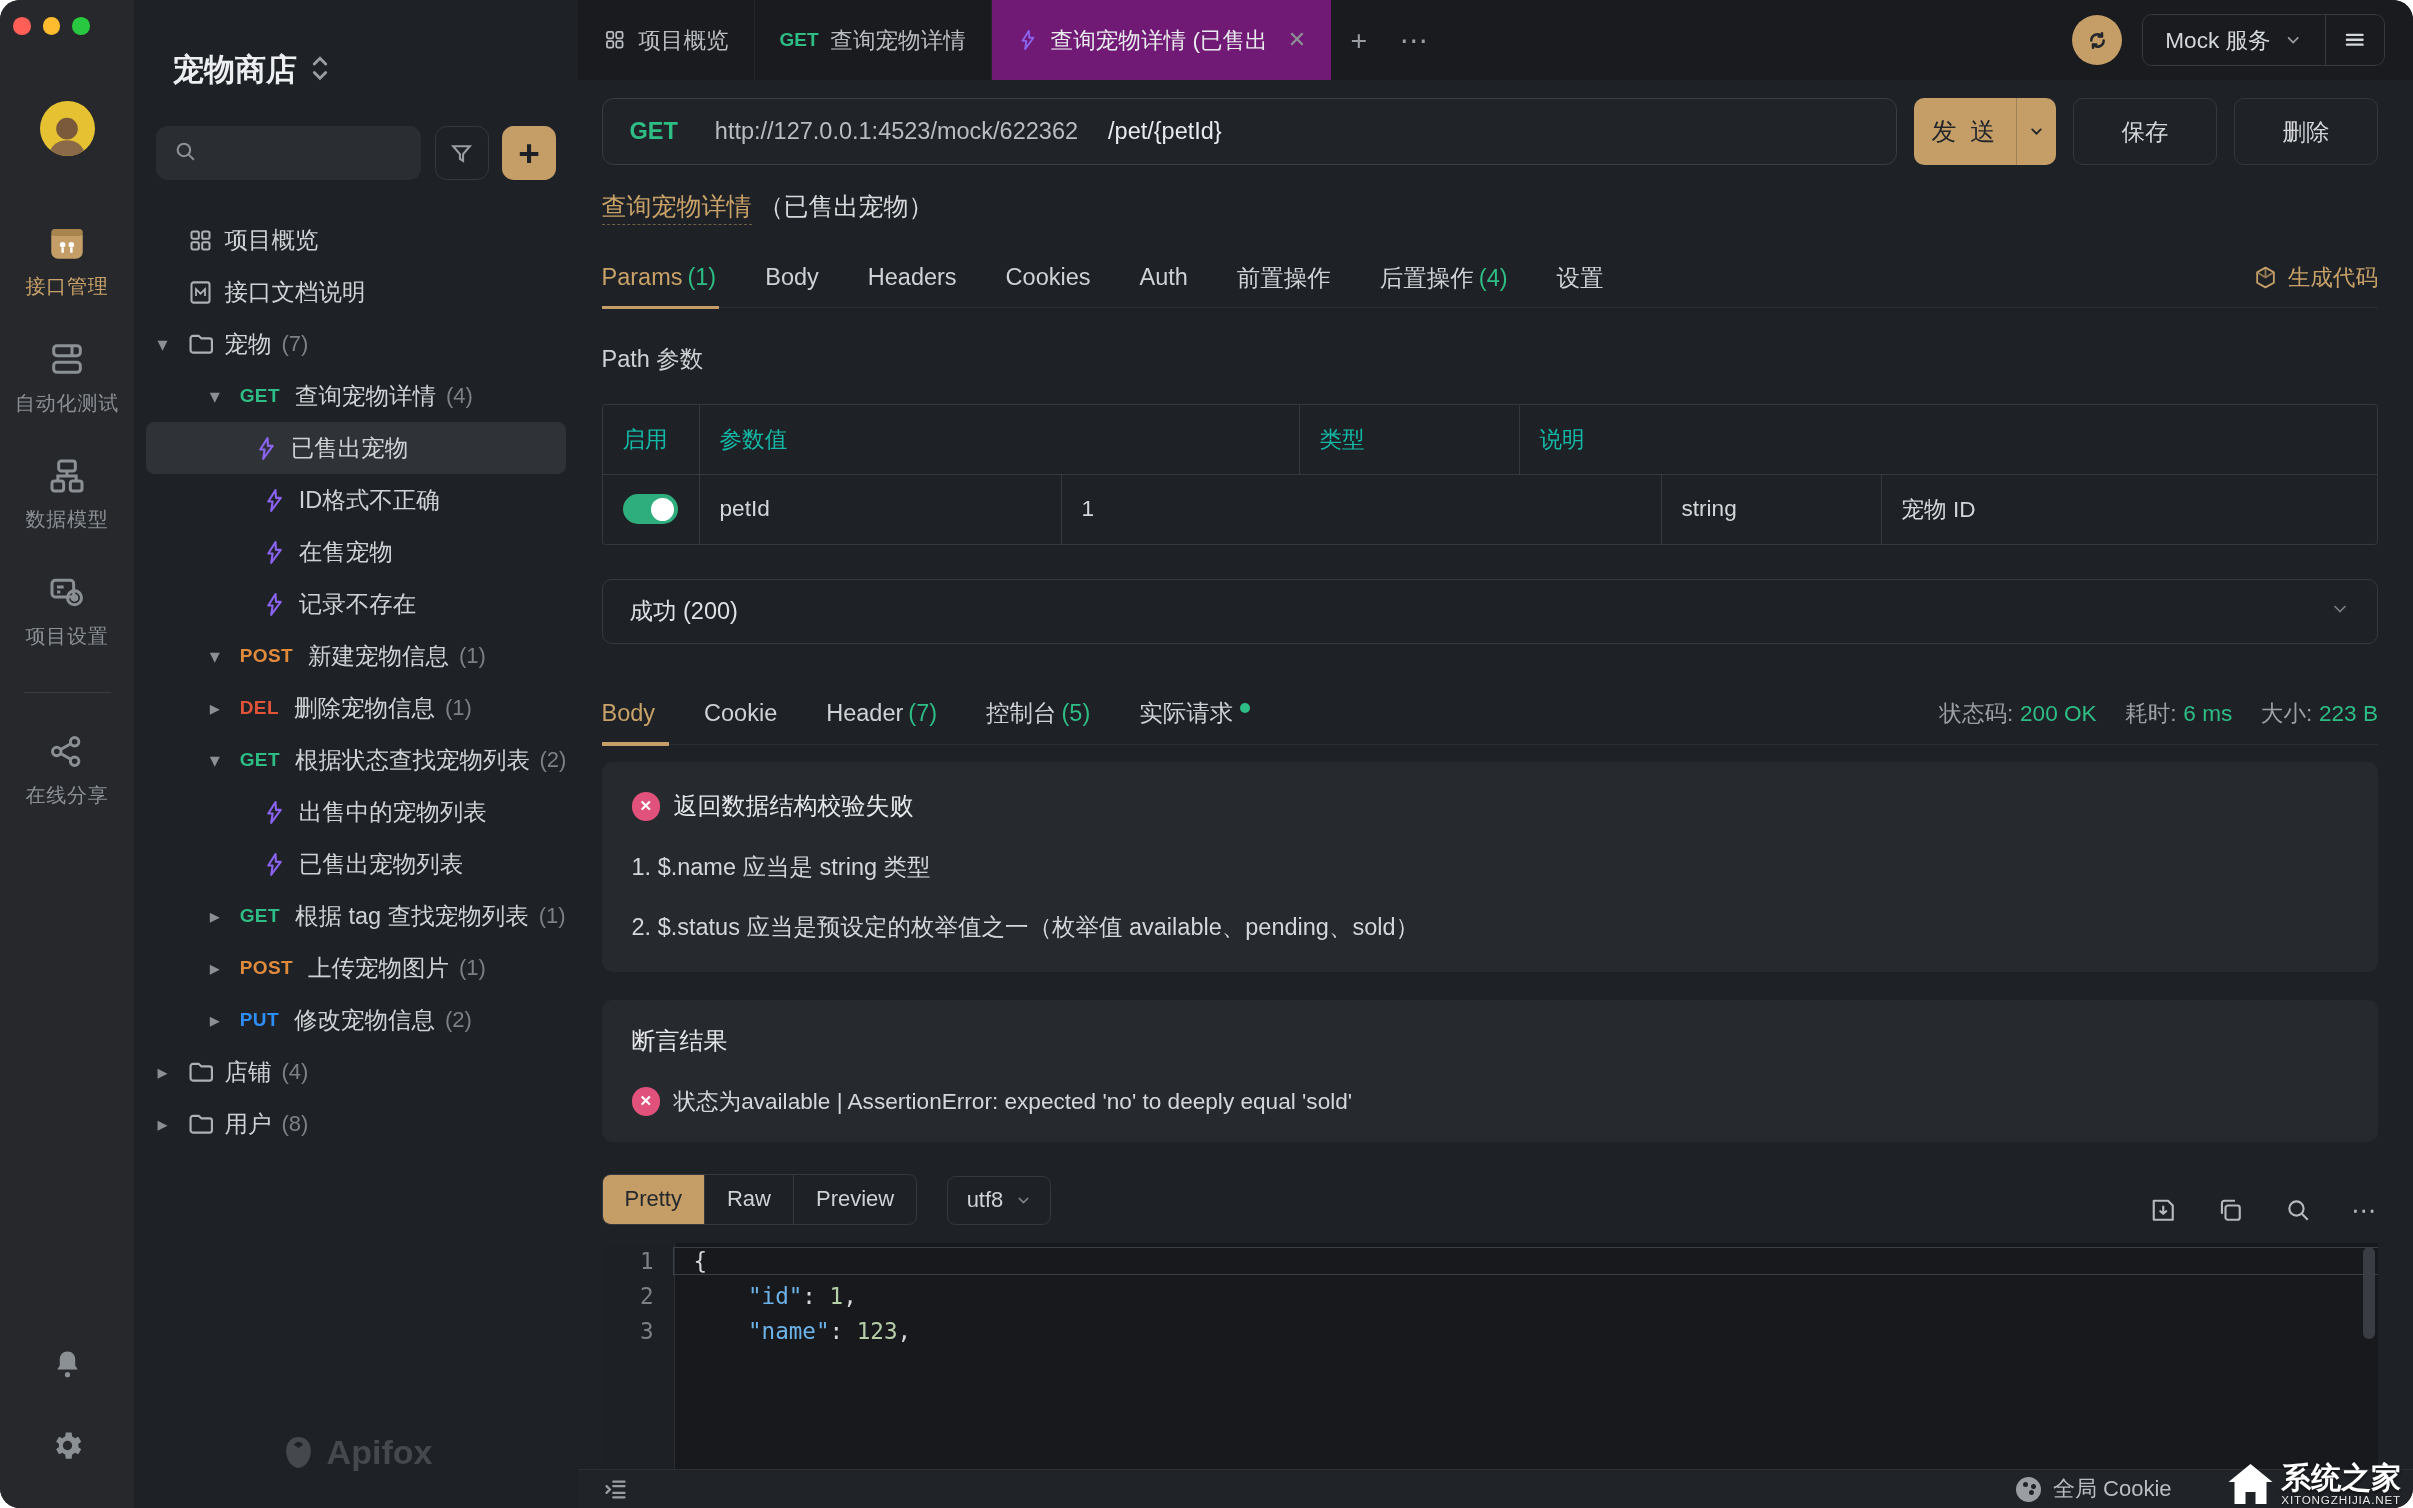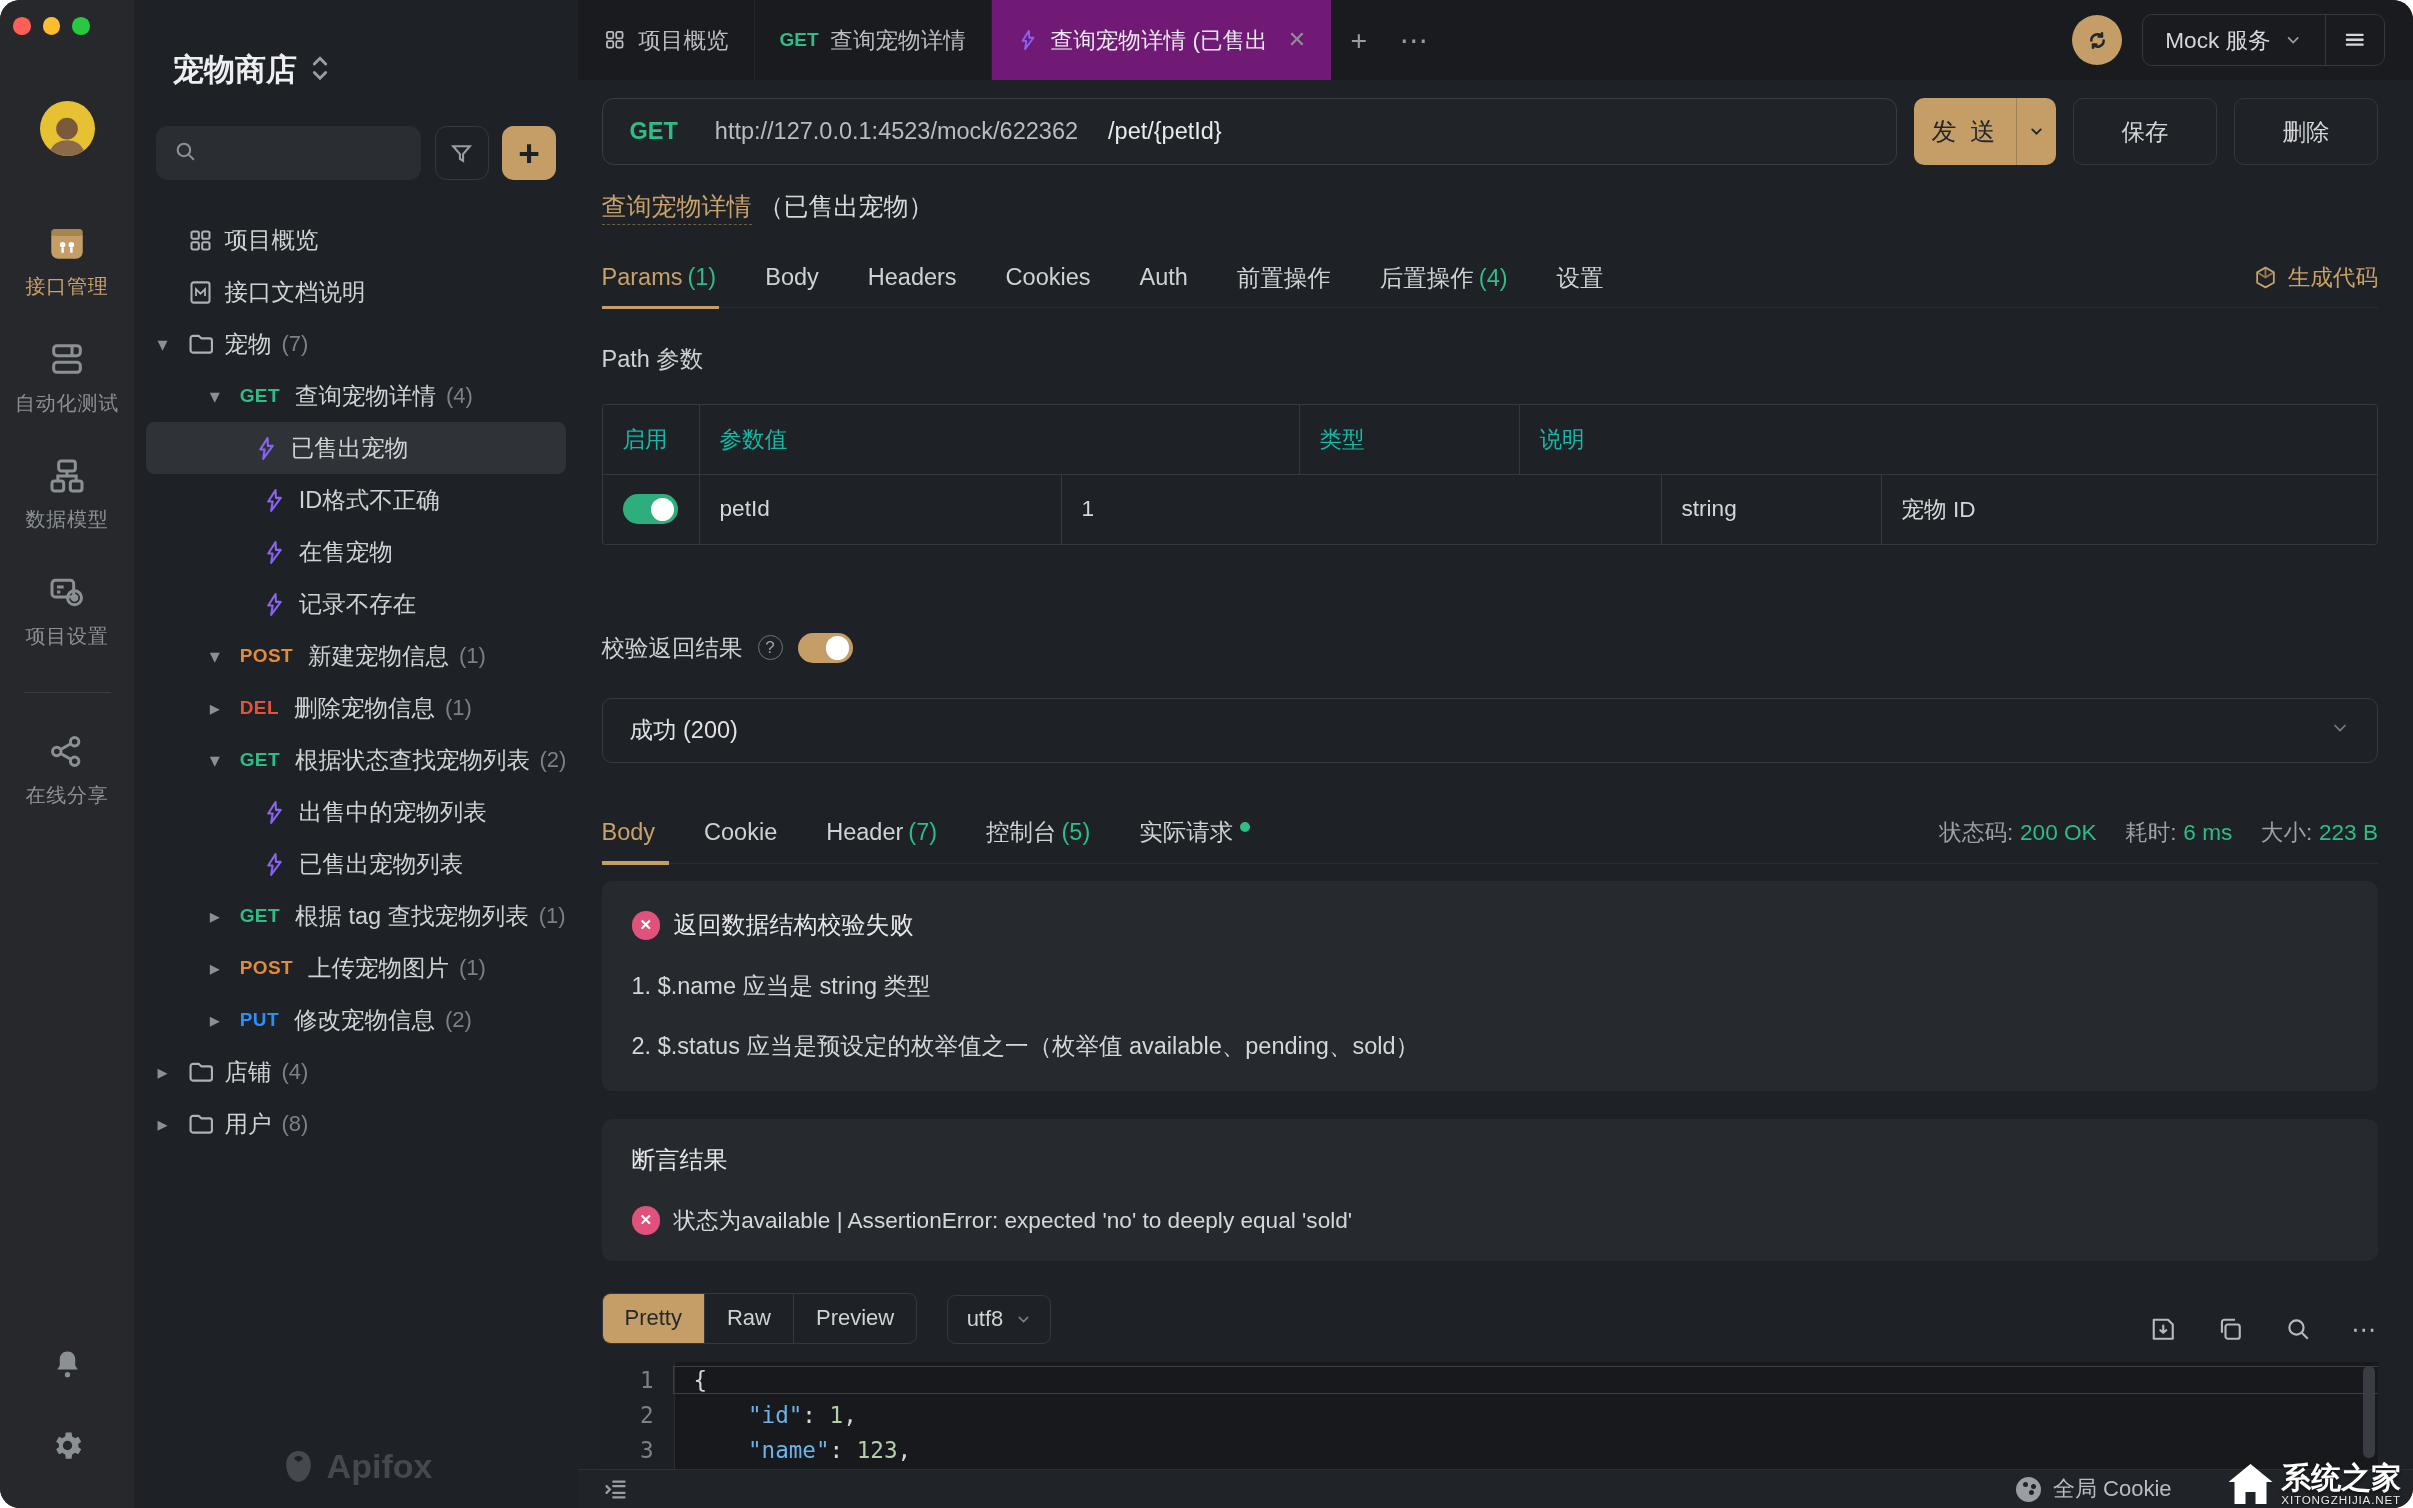--- a/index.html
+++ b/index.html
@@ -35,21 +35,21 @@
   .tree { margin-top:34px; flex:1; overflow:hidden; }
   .tree-row { height:52px; display:flex; align-items:center; font-size:23.5px; color:#cfd2d5; cursor:pointer; margin:0 11.7px; border-radius:8.4px; }
   .tree-row.selected { background:#2f3338; }
   .caret { width:30px; font-size:20px; color:#8b9095; flex-shrink:0; }
   .caret-spacer { width:30px; flex-shrink:0; }
   .ticon { width:37px; flex-shrink:0; display:flex; align-items:center; }
   .mtag { font-size:19px; font-weight:bold; margin-right:15px; letter-spacing:0.4px; flex-shrink:0; }
   .mtag.get{color:#2ebd85;} .mtag.post{color:#e08a3c;} .mtag.del{color:#e2543a;} .mtag.put{color:#2e8ef7;}
   .tlabel { white-space:nowrap; overflow:hidden; }
   .tcount { color:#7c8187; margin-left:10px; font-size:22px; }
-  .sb-logo { position:absolute; bottom:22px; left:0; right:0; display:flex; align-items:center; justify-content:center; gap:10px; color:#45494e; }
+  .sb-logo { position:absolute; bottom:36px; left:0; right:0; display:flex; align-items:center; justify-content:center; gap:10px; color:#45494e; }
   .sb-logo .ltext { font-size:34px; font-weight:bold; }
 
   
   .main { flex:1; display:flex; flex-direction:column; min-width:0; }
   .tabbar { height:80px; background:#191b1f; display:flex; align-items:stretch; flex-shrink:0; }
   .tab { display:flex; align-items:center; gap:11.7px; padding:0 25px; font-size:22.6px; color:#b9bcc0; cursor:pointer; border-right:0.8px solid #222529; }
   .tab.active { background:#701a75; color:#e8eaed; border-right:none; }
   .tab .tmethod { font-size:19px; font-weight:bold; color:#2ebd85; }
   .tab-close { margin-left:8.4px; color:#8b9095; font-size:22px; }
   .tab-btn { width:55px; display:flex; align-items:center; justify-content:center; color:#9a9ea3; font-size:28.5px; cursor:pointer; }
@@ -530,25 +530,20 @@
           <span class="ptd c-en">
               <span class="switch sw-green"></span>
             </span>
           <span class="ptd c-name">petId</span>
           <span class="ptd c-val">1</span>
           <span class="ptd c-type">string</span>
           <span class="ptd c-desc">宠物 ID</span>
         </div>
       </div>
 
-      <div class="validate-row">
-        <span class="validate-label">校验返回结果</span>
-        <span class="qmark">?</span>
-        <span class="switch sw-gold"></span>
-      </div>
 
       <div class="resp-select">
         <span>成功 (200)</span>
         <span class="chev">
           <svg width="20" height="20" viewBox="0 0 24 24" fill="none" stroke="#7b8087" stroke-width="2" stroke-linecap="round">
               <path d="M6 9l6 6 6-6"></path>
             </svg>
         </span>
       </div>
 

